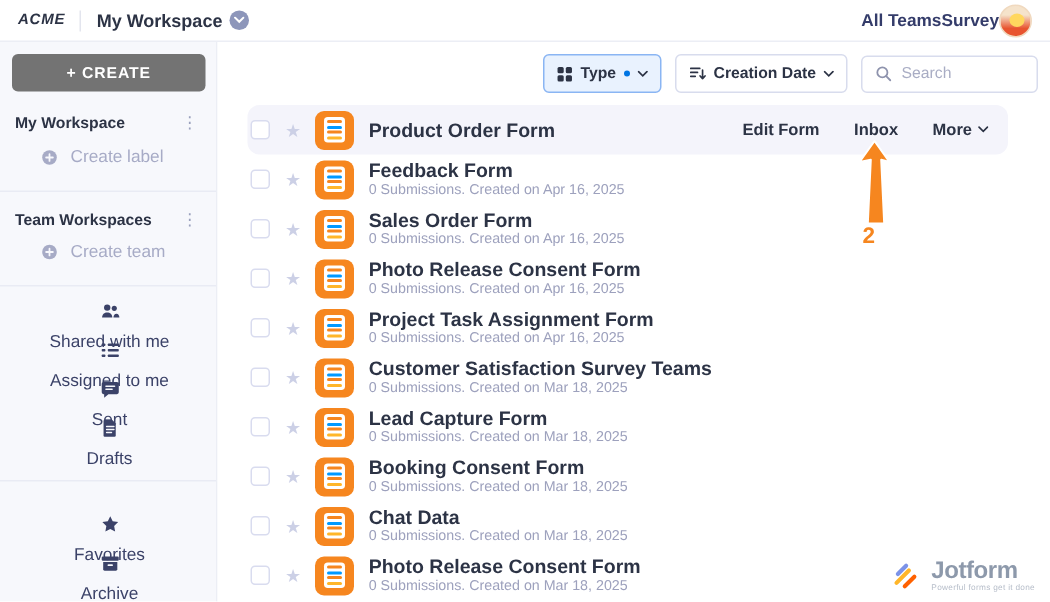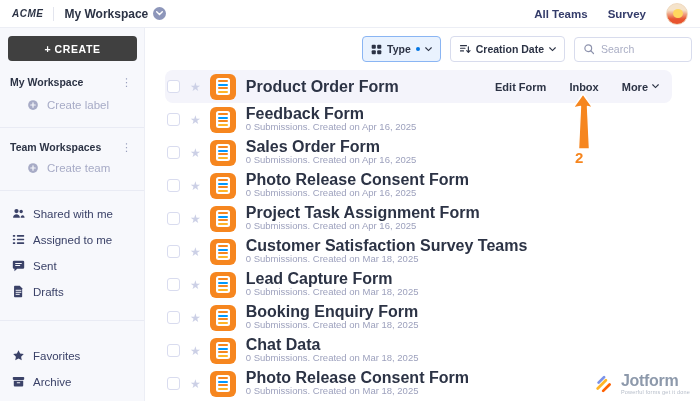--- a/index.html
+++ b/index.html
@@ -7,43 +7,43 @@
   body { font-family:"Liberation Sans", sans-serif; background:#fff; position:relative; color:#2c3345; }
 
   
   .header { height:28px; background:#fff; border-bottom:1px solid #eceef5; display:flex; align-items:center; justify-content:space-between; padding:0 12px; }
   .h-left { display:flex; align-items:center; gap:10px; }
   .brand { font-size:10px; font-weight:700; font-style:italic; letter-spacing:.5px; color:#2c3345; }
   .h-sep { width:1px; height:14px; background:#e3e5ee; }
   .ws-picker { display:flex; align-items:center; gap:5px; cursor:pointer; }
   .ws-name { font-size:12px; font-weight:700; color:#2c3345; }
   .ws-badge { width:13px; height:13px; border-radius:50%; background:#8d96ba; display:flex; align-items:center; justify-content:center; }
-  .h-right { display:flex; align-items:center; gap:20px; }
+  .h-right { display:flex; align-items:center; gap:0; }
   .h-link { font-size:11.5px; font-weight:600; color:#343c6a; cursor:pointer; }
   .avatar { width:22px; height:22px; border-radius:50%; overflow:hidden; position:relative; background:linear-gradient(180deg,#f5e3cb 0%,#f5e3cb 30%,#e8542f 75%,#e8542f 100%); border:1px solid #f0d9bf; }
   .avatar::after { content:""; position:absolute; left:5.5px; top:5px; width:10px; height:9px; border-radius:50%; background:#ffd75e; }
 
   
   .shell { display:flex; height:373px; }
 
   
   .sidebar { width:145px; background:#f7f8fc; border-right:1px solid #eceef5; padding-top:8px; flex:none; }
-  .create-btn { display:block; margin:0 8px 12px 8px; width:129px; height:25px; background:#404040; color:#fff; border:none; border-radius:4px; font-family:inherit; font-size:10.5px; font-weight:800; letter-spacing:.6px; cursor:pointer; }
+  .create-btn { display:block; margin:0 8px 12px 8px; width:129px; height:25px; background:#737373; color:#fff; border:none; border-radius:4px; font-family:inherit; font-size:10.5px; font-weight:800; letter-spacing:.6px; cursor:pointer; }
   .sec-head { display:flex; align-items:center; justify-content:space-between; padding:0 10px; height:18px; }
   .sec-title { font-size:10.5px; font-weight:700; color:#2c3345; }
   .kebab { color:#9aa0bd; font-size:11px; cursor:pointer; line-height:1; padding:0 2px; }
   .side-item { display:flex; align-items:center; gap:8px; height:24px; padding:0 10px 0 12px; font-size:11.5px; color:#3b4268; cursor:pointer; }
   .side-item .ic { width:13px; height:13px; display:flex; align-items:center; justify-content:center; color:#3b4268; flex:none; }
   .side-item.sel { background:#dfe2f4; font-weight:700; }
   .side-item.indent { padding-left:26px; }
   .side-item.muted, .side-item.muted .ic { color:#a7abc6; }
   .side-div { height:1px; background:#e9ebf4; margin:10px 0; }
   .grp { margin-top:2px; }
   .side-item + .side-item { margin-top:1px;padding-left:12px; }
-  .nav-grp .side-item { height:25px; }
+  .nav-grp .side-item { height:25px;flex-direction:column; }
 
   
   .main { flex:1; position:relative; background:#fff; }
   .toolbar { display:flex; justify-content:flex-end; align-items:center; gap:9px; padding:8px 8px 8px 0; }
   .tb-btn { display:flex; align-items:center; gap:5px; height:26px; padding:0 8px; border-radius:4px; border:1px solid #d8dced; background:#fff; font-family:inherit; font-size:10.5px; font-weight:700; color:#2c3345; cursor:pointer; }
   .tb-btn.active { background:#e9f2fe; border-color:#8ab5f3; }
   .dot { width:4px; height:4px; border-radius:50%; background:#0075e3; }
   .search-box { display:flex; align-items:center; gap:6px; width:118px; height:25px; border:1px solid #d8dced; border-radius:4px; padding:0 8px; background:#fff; }
   .search-box input { border:none; outline:none; width:80px; font-family:inherit; font-size:10.5px; color:#2c3345; background:transparent; }
   .search-box input::placeholder { color:#a9adc4; }
@@ -52,21 +52,21 @@
   .list { padding:0 28px 0 20px; }
   .row { display:flex; align-items:center; height:33px; padding:0 0 0 2px; }
   .row.active { background:#f4f4fb; border-radius:8px; }
   .cb { width:13px; height:13px; border:1px solid #d9dcef; border-radius:3px; background:#fff; margin-right:10px; flex:none; cursor:pointer; }
   .star { color:#ccd0e6; font-size:12px; margin-right:9px; flex:none; cursor:pointer; line-height:1; }
   .ficon { width:26px; height:26px; background:#f6861f; border-radius:6px; display:flex; align-items:center; justify-content:center; margin-right:10px; flex:none; }
   .doc { width:14px; height:17px; background:#fff; border-radius:2.5px; display:flex; flex-direction:column; justify-content:center; gap:1.5px; padding:2px; }
   .doc i { display:block; height:2.4px; border-radius:1px; }
   .doc .l1 { background:#f6861f; } .doc .l2 { background:#0099ff; } .doc .l3 { background:#f6861f; } .doc .l4 { background:#ffb629; }
   .rtext { display:flex; flex-direction:column; justify-content:center; gap:1px; min-width:0; }
-  .rtitle { font-size:16px; font-weight:700; color:#2c3345; line-height:13px; cursor:pointer; white-space:nowrap; }
+  .rtitle { font-size:13px; font-weight:700; color:#2c3345; line-height:13px; cursor:pointer; white-space:nowrap; }
   .rmeta { font-size:9.5px; color:#9da1bd; line-height:11px; white-space:nowrap; }
   .ractions { margin-left:auto; display:flex; align-items:center; gap:23px; padding-right:13px; }
   .act { font-size:11px; font-weight:700; color:#2c3345; cursor:pointer; display:flex; align-items:center; gap:4px; white-space:nowrap; }
 
   
   .anno-arrow { position:absolute; left:570px; top:93px; z-index:20; pointer-events:none; }
   .anno-num { position:absolute; left:575px; top:149px; z-index:20; font-size:15px; font-weight:800; color:#f6861f; pointer-events:none;
     text-shadow:-1px -1px 0 #fff, 1px -1px 0 #fff, -1px 1px 0 #fff, 1px 1px 0 #fff; }
 
   
@@ -386,21 +386,21 @@
     <span class="star">★</span>
     <span class="ficon">
       <span class="doc">
               <i class="l1"></i>
               <i class="l2"></i>
               <i class="l3"></i>
               <i class="l4"></i>
             </span>
     </span>
     <span class="rtext">
-      <span class="rtitle">Booking Enquiry Form</span>
+      <span class="rtitle">Booking Consent Form</span>
       <span class="rmeta">0 Submissions. Created on Mar 18, 2025</span>
     </span>
 
   </div>
         <div class="row">
     <span class="cb"></span>
     <span class="star">★</span>
     <span class="ficon">
       <span class="doc">
               <i class="l1"></i>

